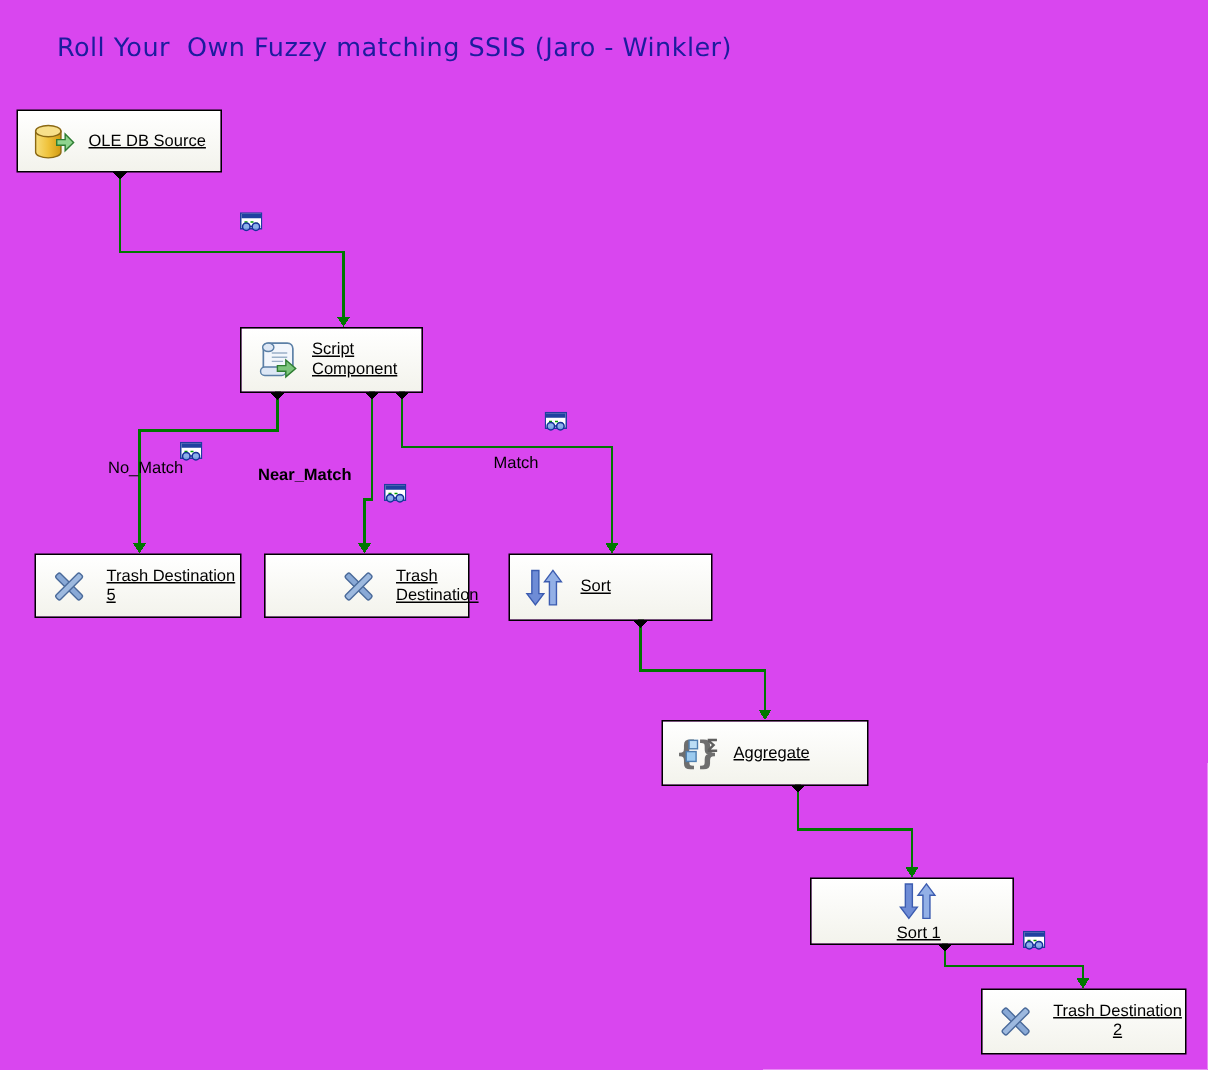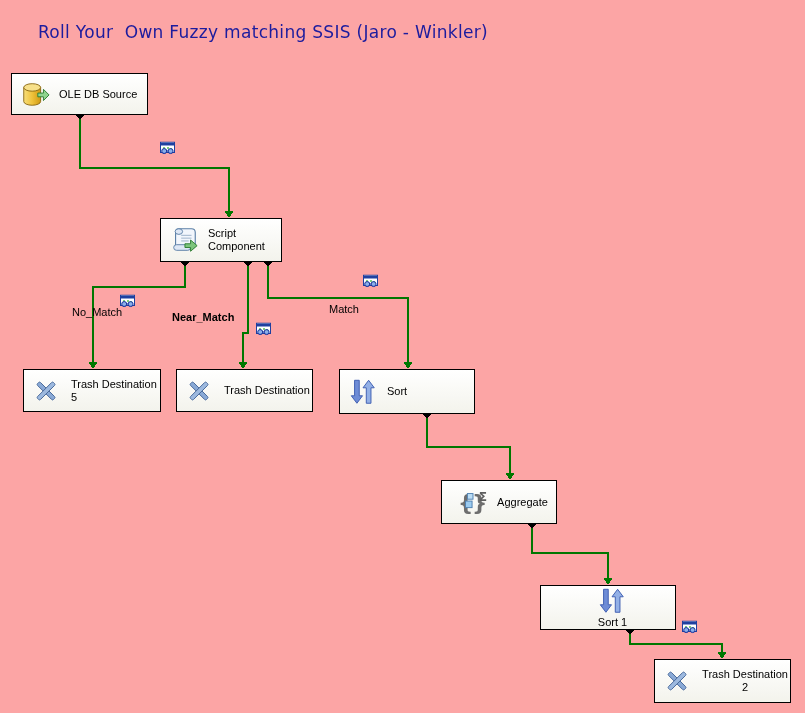--- a/index.html
+++ b/index.html
@@ -1,19 +1,19 @@
 <!DOCTYPE html>
 <html><head>
 <meta charset="utf-8">
 <style>
   html,body{margin:0;padding:0;}
   .canvas{
     position:relative;
     width:805px;height:713px;
-    background:#fca5a5;
+    background:#d946ef;
     overflow:hidden;
     font-family:"Liberation Sans","DejaVu Sans",sans-serif;
   }
   .diagram-title{
     position:absolute;left:38px;top:22px;
     font-family:"DejaVu Sans",sans-serif;
     font-size:17px;letter-spacing:0.3px;
     color:#1C1C9E;white-space:pre;
   }
   #edges-layer,#overlay-layer{
@@ -24,20 +24,21 @@
     box-sizing:border-box;
     border:1px solid #000;
     background:linear-gradient(#FFFFFF,#F3F3EC);
     display:flex;align-items:center;
   }
   .node-icon{margin-left:8px;flex:0 0 auto;}
   .node-label{
     margin-left:9px;
     font-size:11px;line-height:13px;color:#000;
     max-width:86px;
+    text-decoration:underline;
   }
   .edge-label{
     position:absolute;
     font-size:11px;color:#000;white-space:nowrap;
   }
   .dv-icon{position:absolute;}
   svg{display:block;}
 </style>
 </head>
 <body>
@@ -144,33 +145,33 @@
           <use href="#script-icon"></use>
         </svg>
         <span class="node-label">Script Component</span>
       </div>
       <div class="node" style="left: 23px; top: 369px; width: 138px; height: 43px;">
         <svg width="30" height="30" class="node-icon">
           <use href="#trash-destination-icon"></use>
         </svg>
         <span class="node-label">Trash Destination 5</span>
       </div>
-      <div class="node" style="left: 176px; top: 369px; width: 137px; height: 43px;">
+      <div class="node" style="left: 176px; top: 369px; width: 137px; height: 43px; padding-left: 40px;">
         <svg width="30" height="30" class="node-icon">
           <use href="#trash-destination-icon"></use>
         </svg>
         <span class="node-label">Trash Destination</span>
       </div>
       <div class="node" style="left: 339px; top: 369px; width: 136px; height: 45px;">
         <svg width="30" height="30" class="node-icon">
           <use href="#sort-icon"></use>
         </svg>
         <span class="node-label">Sort</span>
       </div>
-      <div class="node" style="left: 441px; top: 480px; width: 116px; height: 44px; justify-content: center;">
+      <div class="node" style="left: 441px; top: 480px; width: 138px; height: 44px;">
         <svg width="30" height="30" class="node-icon">
           <use href="#aggregate-icon"></use>
         </svg>
         <span class="node-label">Aggregate</span>
       </div>
       <div class="node" style="left: 540px; top: 585px; width: 136px; height: 45px; flex-direction: column;">
         <svg width="30" height="30" class="node-icon">
           <use href="#sort-icon"></use>
         </svg>
         <span class="node-label">Sort 1</span>

